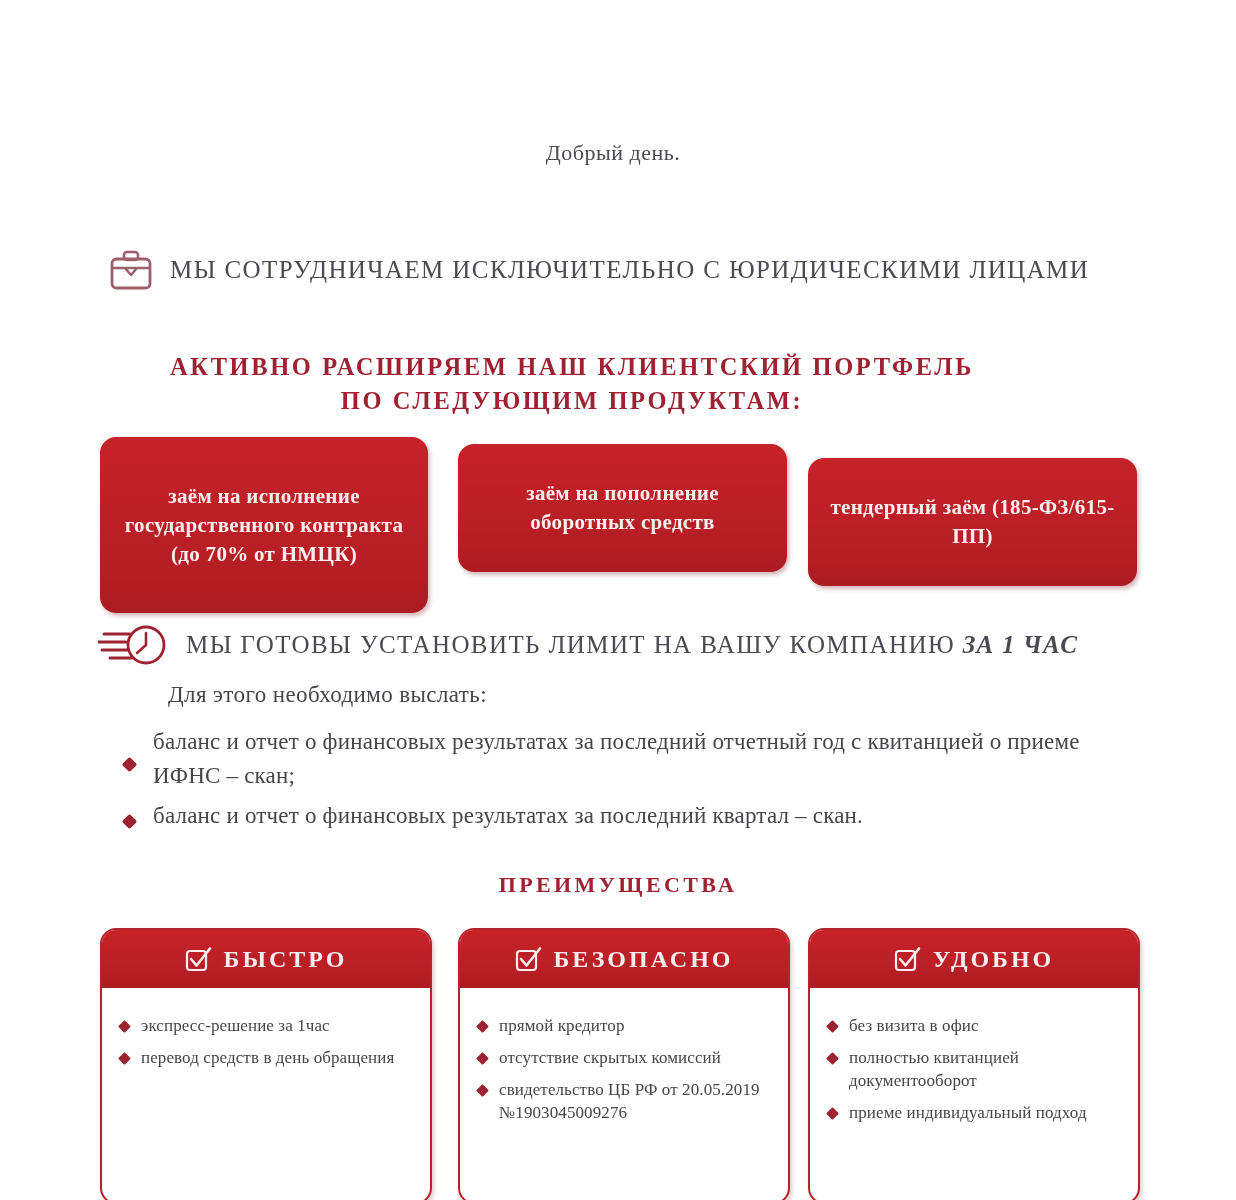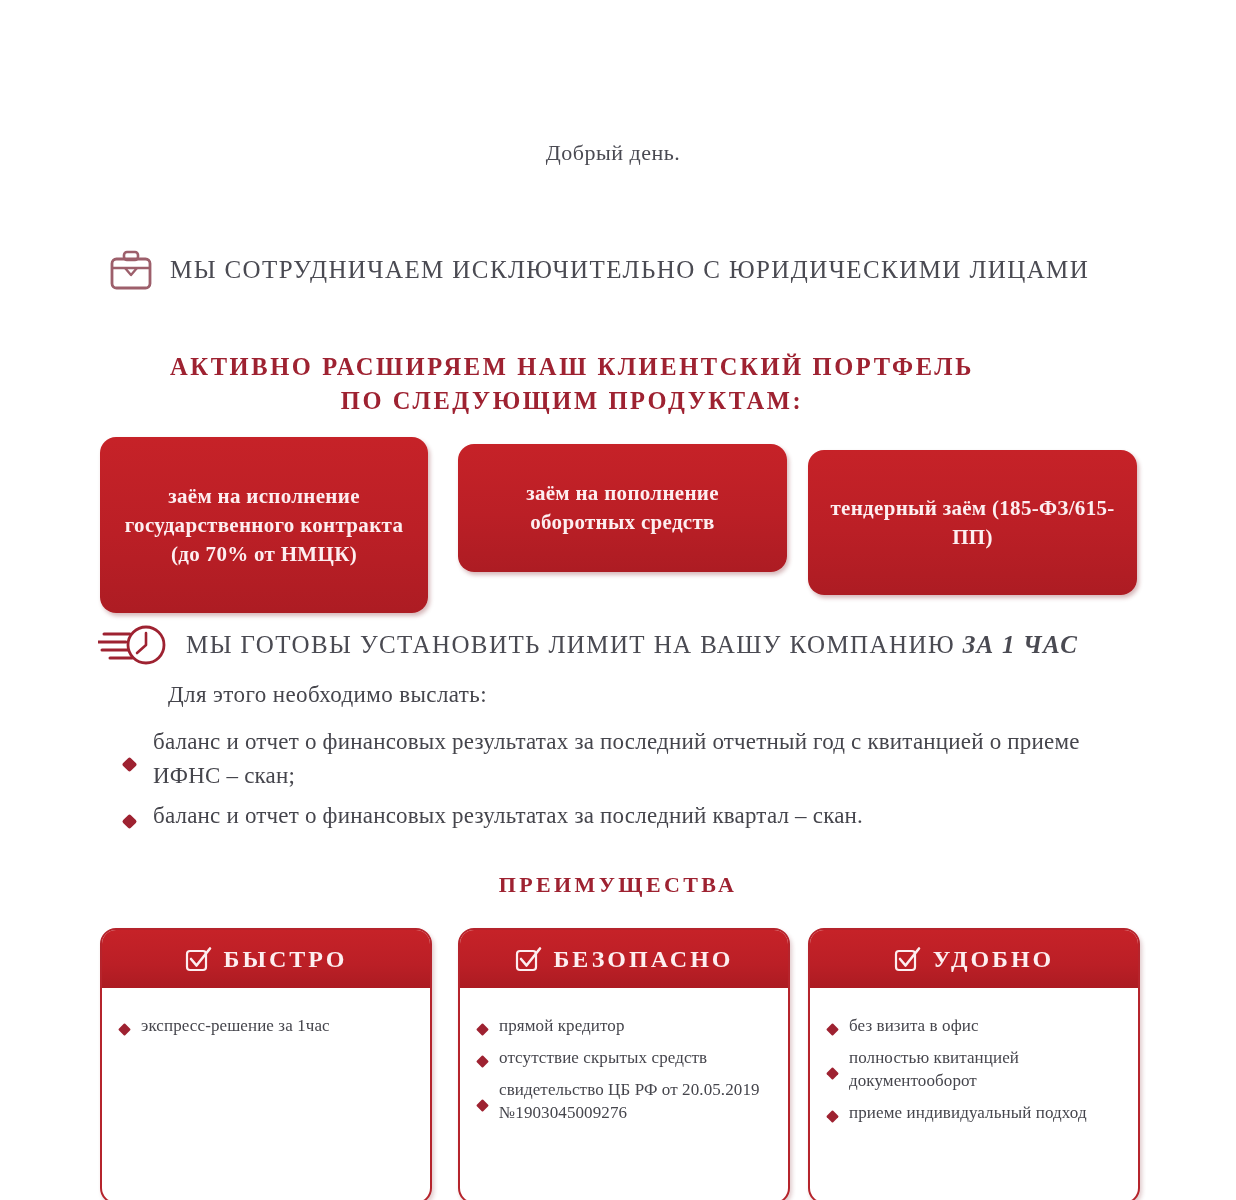--- a/index.html
+++ b/index.html
@@ -97,21 +97,21 @@
     justify-content: center;
     text-align: center;
     font-weight: 700;
     font-size: 21px;
     line-height: 29px;
     letter-spacing: 0.3px;
     box-shadow: 2px 3px 4px rgba(120,20,28,0.30);
   }
   .pbox-1 { left: 100px;  top: 0px;   width: 328px; height: 176px; }
   .pbox-2 { left: 458px;  top: 7px;   width: 329px; height: 128px; }
-  .pbox-3 { left: 808px;  top: 13px;   width: 329px; height: 145px; }
+  .pbox-3 { left: 808px;  top: 21px;   width: 329px; height: 128px; }
   .pbox .inner { padding: 0 14px; }
 
   
   .req-intro {
     position: absolute;
     left: 168px;
     top: 682px;
     font-size: 23px;
     letter-spacing: 0.4px;
     color: #45454c;
@@ -190,21 +190,21 @@
     font-size: 24px;
     letter-spacing: 3px;
   }
   .check-icon { width: 27px; height: 27px; flex: 0 0 auto; }
 
   .card-body {
     padding: 26px 16px 10px 18px;
   }
   .card-item {
     display: flex;
-    align-items: center;
+    align-items: flex-start;
     gap: 12px;
     margin-bottom: 9px;
   }
   .card-item .bullet {
     flex: 0 0 auto;
     width: 9px;
     height: 9px;
     margin-top: 8px;
     background: #9e2231;
     transform: rotate(45deg);
@@ -295,41 +295,45 @@
             <path d="M6 13 L11.5 19.5 L25 2.5" fill="none" stroke="#fdeef0" stroke-width="2.6" stroke-linecap="round" stroke-linejoin="round"></path>
           </svg>
         </span>
         <span>БЫСТРО</span>
       </div>
       <div class="card-body">
         <div class="card-item">
           <span class="bullet"></span>
           <span class="txt">экспресс-решение за 1час</span>
         </div>
+        <div class="card-item">
+          <span class="bullet"></span>
+          <span class="txt">перевод средств в день обращения</span>
+        </div>
       </div>
     </div>
 
     <div class="card card-2">
       <div class="card-head">
         <span class="check-icon">
           <svg viewBox="0 0 27 27" width="27" height="27" xmlns="http://www.w3.org/2000/svg">
             <rect x="2" y="5" width="19" height="19" rx="3" fill="none" stroke="#fdeef0" stroke-width="2.2"></rect>
             <path d="M6 13 L11.5 19.5 L25 2.5" fill="none" stroke="#fdeef0" stroke-width="2.6" stroke-linecap="round" stroke-linejoin="round"></path>
           </svg>
         </span>
         <span>БЕЗОПАСНО</span>
       </div>
       <div class="card-body">
         <div class="card-item">
           <span class="bullet"></span>
           <span class="txt">прямой кредитор</span>
         </div>
         <div class="card-item">
           <span class="bullet"></span>
-          <span class="txt">отсутствие скрытых средств</span>
+          <span class="txt">отсутствие скрытых комиссий</span>
         </div>
         <div class="card-item">
           <span class="bullet"></span>
           <span class="txt">свидетельство ЦБ РФ от 20.05.2019 №1903045009276</span>
         </div>
       </div>
     </div>
 
     <div class="card card-3">
       <div class="card-head">

